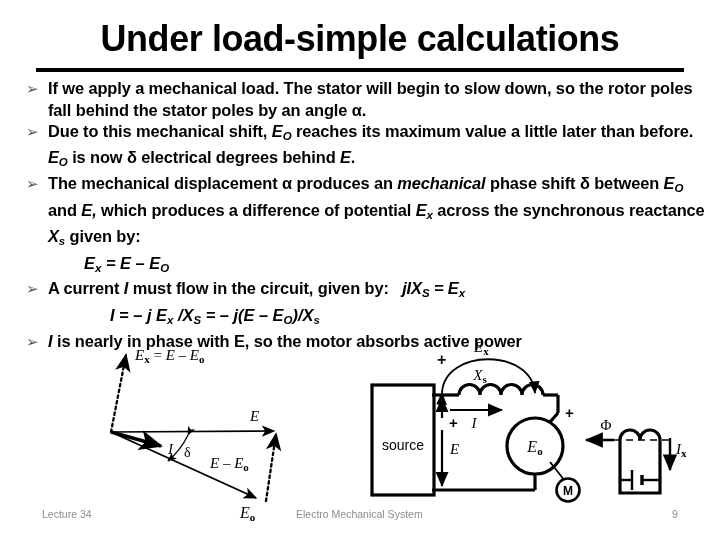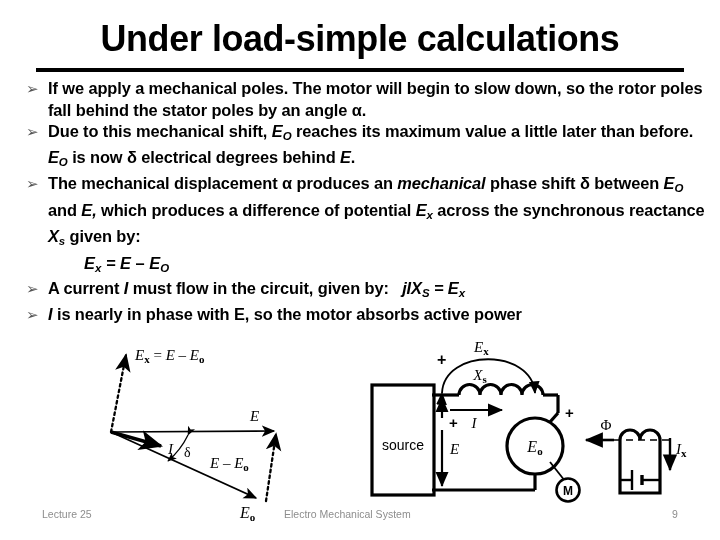--- a/index.html
+++ b/index.html
@@ -100,34 +100,34 @@
   
   .footer-txt {
     position: absolute;
     font-family: "Liberation Sans", sans-serif;
     font-size: 10.5px;
     font-weight: normal;
     color: #8d8d8d;
     white-space: nowrap;
   }
   #footer-left  { left: 42px;  top: 508px; }
-  #footer-center{ left: 284px; top: 508px; }
+  #footer-center{ left: 296px; top: 508px; }
   #footer-page  { left: 672px; top: 508px; }
 </style>
 </head>
 <body>
 
 <div id="slide-title">Under load-simple calculations</div>
 <div id="title-rule"></div>
 
 <div id="body">
 
   <div class="bullet-row">
     <span class="bullet-mark">➢</span>
-    <span class="bullet-text">If we apply a mechanical poles. The motor will begin to slow down, so the rotor poles fall behind the stator poles by an angle α.</span>
+    <span class="bullet-text">If we apply a mechanical load. The stator will begin to slow down, so the rotor poles fall behind the stator poles by an angle α.</span>
   </div>
 
   <div class="bullet-row">
     <span class="bullet-mark">➢</span>
     <span class="bullet-text">Due to this mechanical shift, <i>E</i><sub>O</sub> reaches its maximum value a little later than before. <i>E</i><sub>O</sub> is now δ electrical degrees behind <i>E</i>.</span>
   </div>
 
   <div class="bullet-row">
     <span class="bullet-mark">➢</span>
     <span class="bullet-text">The mechanical displacement α produces an <i>mechanical</i> phase shift δ between <i>E</i><sub>O</sub> and <i>E,</i> which  produces a difference of potential <i>E</i><sub>x</sub> across the synchronous reactance <i>X</i><sub>s</sub> given by:</span>
@@ -135,20 +135,23 @@
 
   <div class="eq-row">
     <i>E</i><sub>x</sub> <i>= E</i> – <i>E</i><sub>O</sub>
   </div>
 
   <div class="bullet-row">
     <span class="bullet-mark">➢</span>
     <span class="bullet-text">A current <i>I</i> must flow in the circuit, given by: &nbsp; <i>jIX</i><sub>S</sub> <i>= E</i><sub>x</sub></span>
   </div>
 
+  <div class="eq-row indent2">
+    <i>I = – j E</i><sub>x</sub> <i>/X</i><sub>S</sub> <i>= – j(E – E</i><sub>O</sub><i>)/X</i><sub>s</sub>
+  </div>
 
   <div class="bullet-row">
     <span class="bullet-mark">➢</span>
     <span class="bullet-text"><i>I</i> is nearly in phase with E, so the motor absorbs active power</span>
   </div>
 
 </div>
 
 <div id="phasor-figure">
   <svg width="230" height="185" viewBox="0 0 230 185">
@@ -258,15 +261,15 @@
     <line x1="258" y1="142" x2="270" y2="142" stroke="#000" stroke-width="2.4"></line>
     <line x1="280" y1="142" x2="298" y2="142" stroke="#000" stroke-width="2.4"></line>
 
     <line x1="308" y1="100" x2="308" y2="132" stroke="#000" stroke-width="2.4" marker-end="url(#cah)"></line>
     <text x="314" y="116" font-family="'Liberation Serif', serif" font-size="15" font-style="italic">
       I<tspan font-size="11" dy="3" font-style="normal" font-weight="bold">x</tspan>
     </text>
   </svg>
 </div>
 
-<div class="footer-txt" id="footer-left">Lecture 25</div>
+<div class="footer-txt" id="footer-left">Lecture 34</div>
 <div class="footer-txt" id="footer-center">Electro Mechanical System</div>
 <div class="footer-txt" id="footer-page">9</div>
 
 </body></html>

